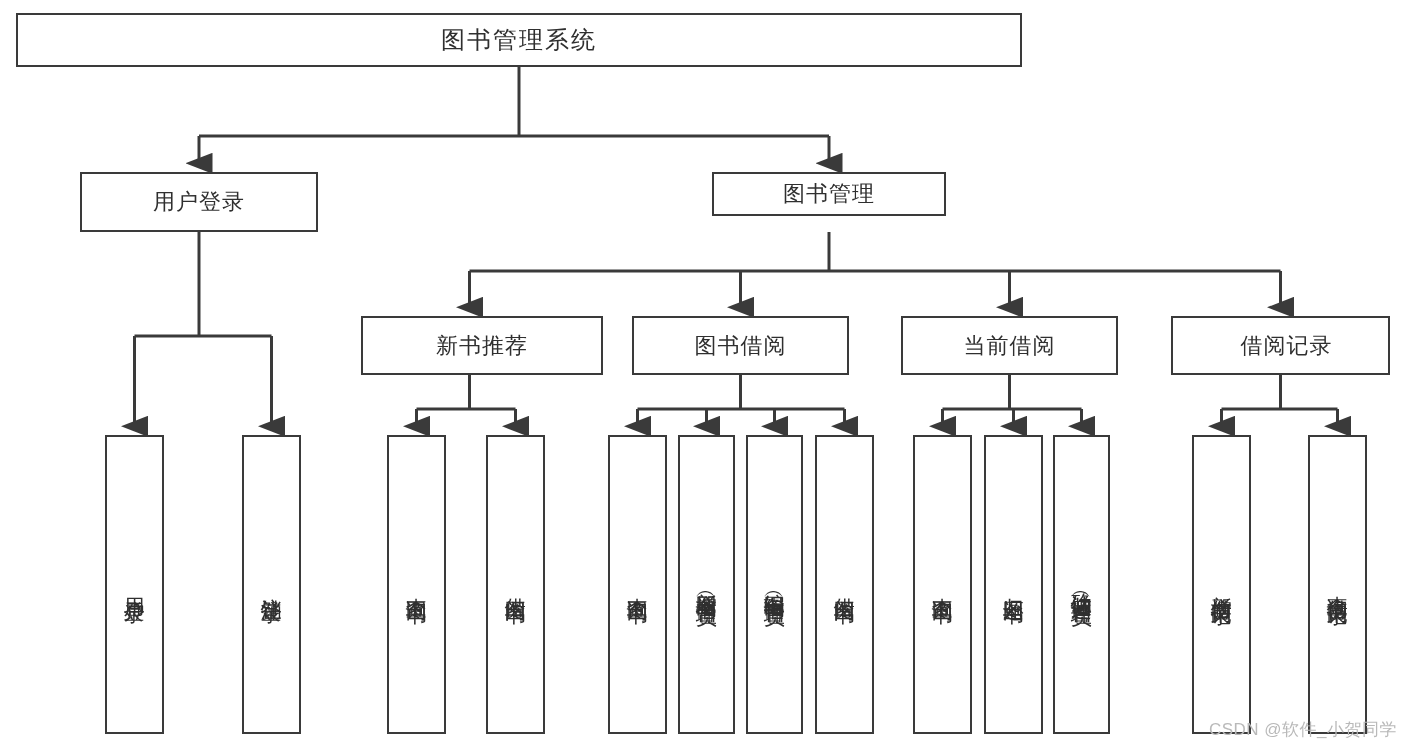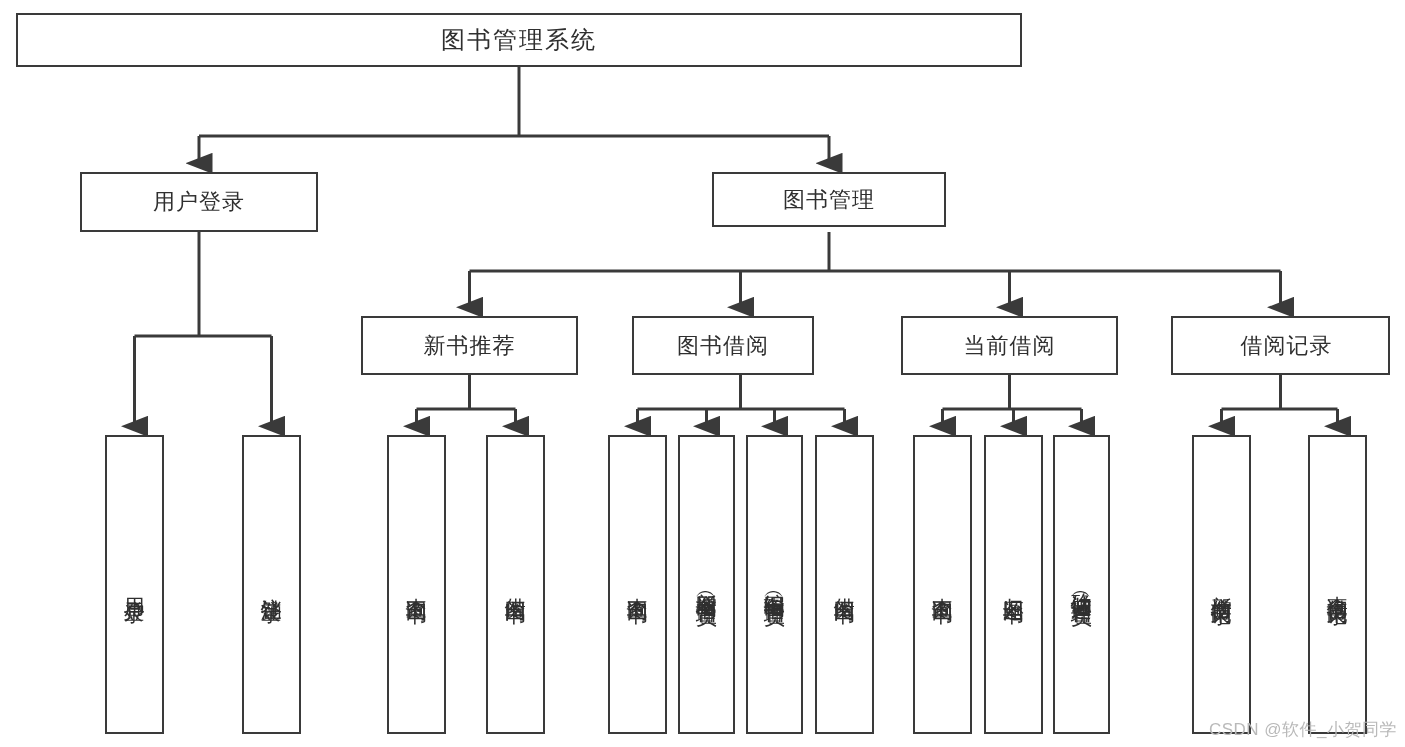--- a/index.html
+++ b/index.html
@@ -122,29 +122,29 @@
   </svg>
 
   <div id="root-node" class="node node-h" style="left: 16px; top: 13px; width: 1006px; height: 54px;">
     <span class="node-label">图书管理系统</span>
   </div>
 
   <div id="level1-nodes">
       <div class="node node-h" id="node-user-login" style="left: 80px; top: 172px; width: 238px; height: 60px;">
         <span class="node-label">用户登录</span>
       </div>
-      <div class="node node-h" id="node-book-manage" style="left: 712px; top: 172px; width: 234px; height: 55px;">
+      <div class="node node-h" id="node-book-manage" style="left: 712px; top: 172px; width: 234px; height: 44px;">
         <span class="node-label">图书管理</span>
       </div>
     </div>
   <div id="level2-nodes">
-      <div class="node node-h" id="node-new-book-recommend" style="left: 361px; top: 316px; width: 217px; height: 59px;">
+      <div class="node node-h" id="node-new-book-recommend" style="left: 361px; top: 316px; width: 242px; height: 59px;">
         <span class="node-label">新书推荐</span>
       </div>
-      <div class="node node-h" id="node-book-borrow" style="left: 632px; top: 316px; width: 182px; height: 59px;">
+      <div class="node node-h" id="node-book-borrow" style="left: 632px; top: 316px; width: 217px; height: 59px;">
         <span class="node-label">图书借阅</span>
       </div>
       <div class="node node-h" id="node-current-borrow" style="left: 901px; top: 316px; width: 217px; height: 59px;">
         <span class="node-label">当前借阅</span>
       </div>
       <div class="node node-h" id="node-borrow-record" style="left: 1171px; top: 316px; width: 219px; height: 59px; padding-left: 12px;">
         <span class="node-label">借阅记录</span>
       </div>
     </div>
   <div id="leaf-nodes">

